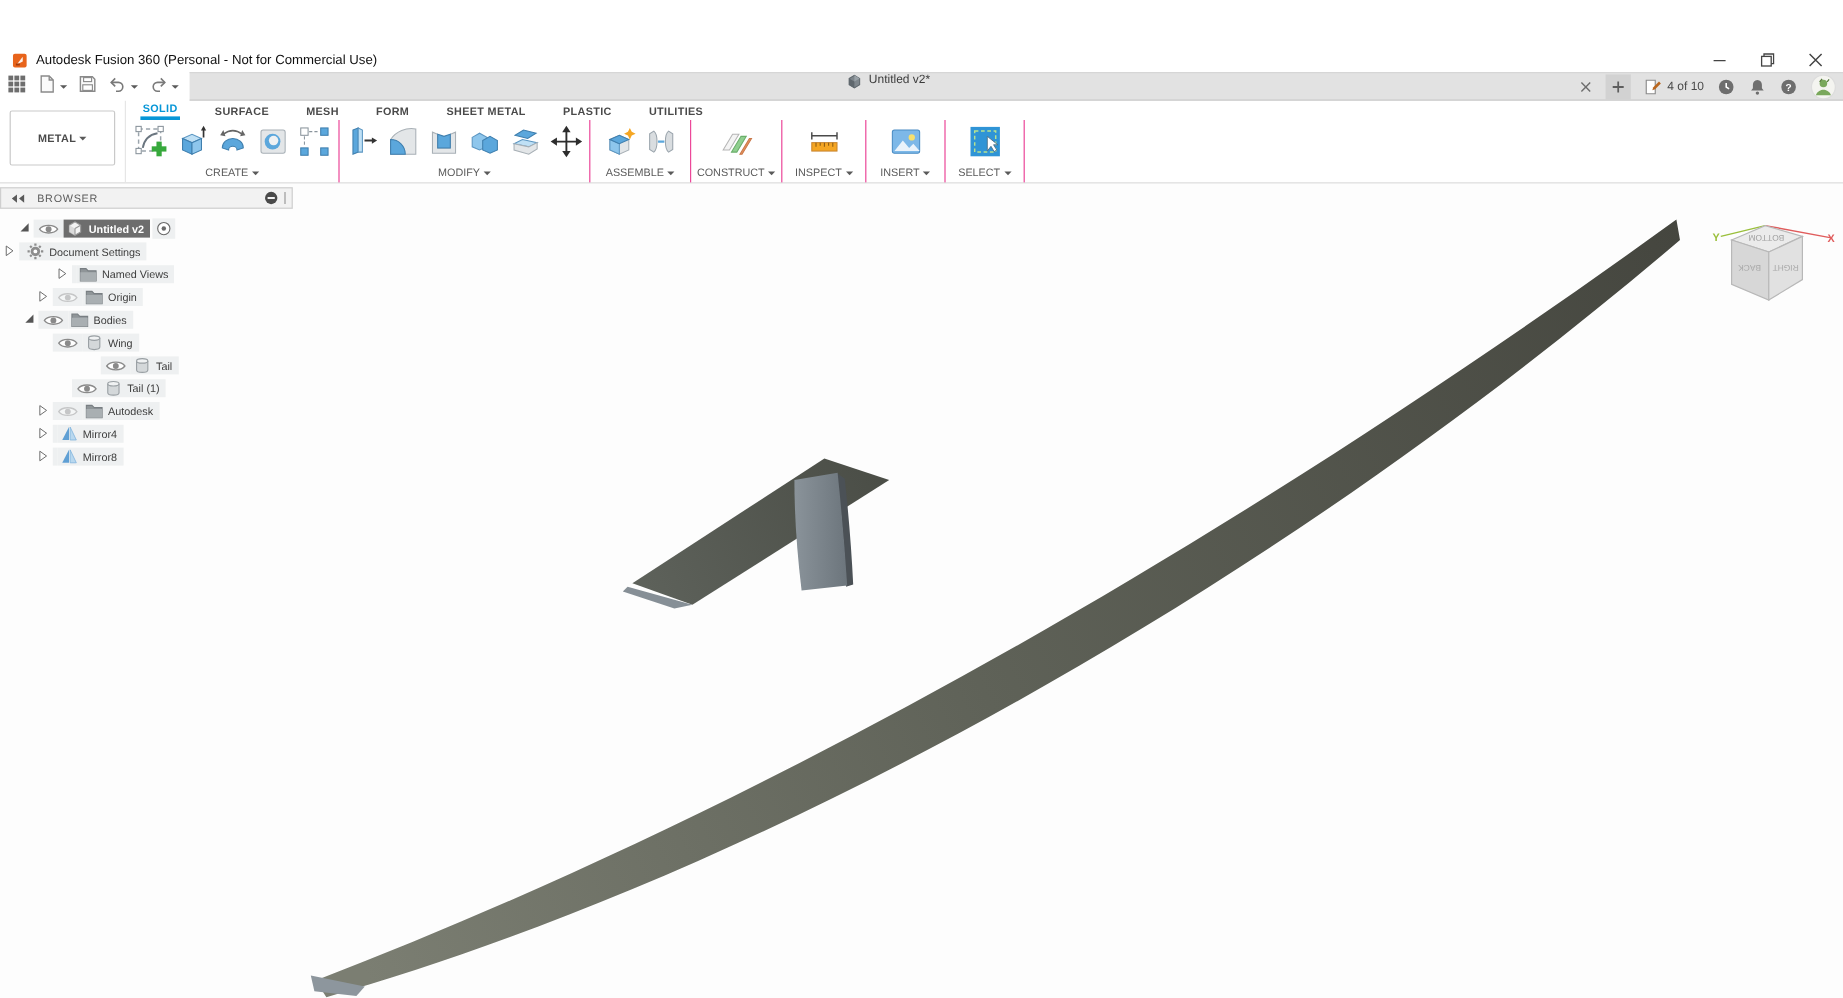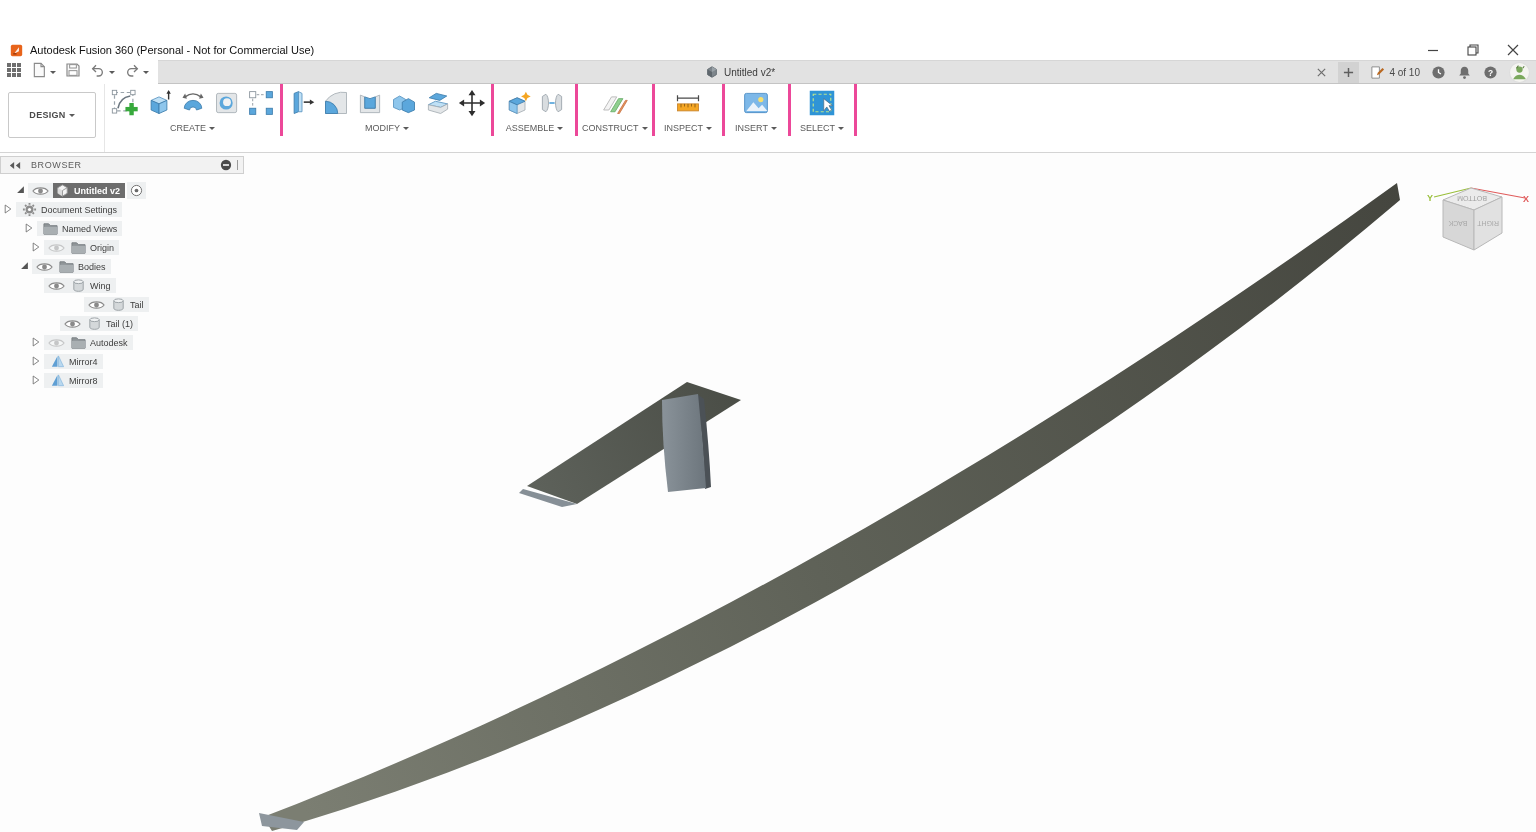--- a/index.html
+++ b/index.html
@@ -12,35 +12,35 @@
   .title { font-size:11px; color:#111; }
   .wctrls { margin-left:auto; display:flex; gap:26px; align-items:center; padding-right:8px; }
   .wbtn { width:14px; height:12px; display:inline-flex; align-items:center; justify-content:center; }
 
   
   .topbar { height:24px; display:flex; flex:0 0 auto; }
   .quick { width:158px; background:#fff; display:flex; align-items:center; gap:9px; padding-left:6px; }
   .qbtn { display:inline-flex; align-items:center; }
   .qbtn svg { width:16px; height:16px; }
   .tabstrip { flex:1; background:#e2e2e2; border-bottom:1px solid #c4c4c4; border-top:1px solid #d6d6d6; position:relative; display:flex; align-items:center; }
-  .doctab { position:absolute; left:547px; top:0; height:100%; display:flex; align-items:center; gap:5px; font-size:10px; color:#3c3c3c; }
+  .doctab { position:absolute; left:547px; top:0; height:100%; display:flex; gap:5px; font-size:10px; color:#3c3c3c; }
   .doctab svg { width:14px; height:14px; }
   .tsright { margin-left:auto; display:flex; align-items:center; gap:11px; padding-right:6px; }
   .tsbtn { display:inline-flex; align-items:center; gap:4px; font-size:10px; color:#4a4a4a; }
   .newtab { width:21px; height:21px; background:#d2d2d2; display:inline-flex; align-items:center; justify-content:center; }
 
   
   .ribbon { height:69px; background:#fff; border-bottom:1px solid #d4d4d4; position:relative; flex:0 0 auto; }
   .designbtn { position:absolute; left:8px; top:8px; width:88px; height:46px; border:1px solid #c9c9c9; border-radius:2px; display:flex; align-items:center; justify-content:center; font-size:9px; font-weight:bold; color:#4a4a4a; letter-spacing:.3px; }
   .ribbonmain { position:absolute; left:104px; top:0; right:0; height:100%; border-left:1px solid #e6e6e6; }
   .rtabs { display:flex; gap:27px; margin-left:12px; height:16px; align-items:flex-end; }
   .rtab { font-size:9px; font-weight:bold; color:#4a4a4a; letter-spacing:.3px; padding:0 2px 2px 2px; white-space:nowrap; }
   .rtab.active { color:#0696d7; border-bottom:3px solid #0696d7; }
   .rgroups { display:flex; height:52px; align-items:stretch; }
-  .rgroup { display:flex; flex-direction:column; align-items:center; border-right:3px solid #ec4899; padding:2px 4px 3px 4px; }
+  .rgroup { display:flex; flex-direction:column; align-items:center; border-right:1px solid #ec4899; padding:2px 4px 3px 4px; }
   .ricons { display:flex; gap:4px; align-items:center; flex:1; }
   .ricon { width:30px; height:30px; display:inline-flex; align-items:center; justify-content:center; }
   .ricon svg { width:28px; height:28px; }
   .rlabel { font-size:9px; color:#5a5a5a; display:flex; align-items:center; white-space:nowrap; }
 
   .caret { width:0; height:0; border:3px solid transparent; border-top-color:#5a5a5a; display:inline-block; margin-left:3px; margin-top:3px; }
 
   
   .viewport { flex:1; position:relative; background:#fdfdfd; overflow:hidden; }
   .model { position:absolute; inset:0; width:100%; height:100%; z-index:0; }
@@ -206,24 +206,33 @@
               <path d="M4 16.5c1.2-3.2 4-4.3 6-4.3s4.8 1.1 6 4.3z" fill="#7aa85c"></path>
               <path d="M7 6l2-2.5M13 6l1.5-2" stroke="#567a3c" stroke-width="1"></path>
             </svg>
           </span>
       </div>
     </div>
   </div>
 
   <div class="ribbon">
     <div class="designbtn">
-      <span>DESIGN</span>
+      <span>METAL</span>
       <span class="caret"></span>
     </div>
     <div class="ribbonmain">
+      <div class="rtabs" id="ribbon-tabs">
+          <span class="rtab active">SOLID</span>
+          <span class="rtab">SURFACE</span>
+          <span class="rtab">MESH</span>
+          <span class="rtab">FORM</span>
+          <span class="rtab">SHEET METAL</span>
+          <span class="rtab">PLASTIC</span>
+          <span class="rtab">UTILITIES</span>
+        </div>
       <div class="rgroups" id="ribbon-groups">
           <div class="rgroup" style="min-width:178px">
             <div class="ricons">
               <span class="ricon">
                 <span><svg viewBox="0 0 32 32">
                     <rect x="4" y="4" width="21" height="21" fill="none" stroke="#9aa4ac" stroke-width="1.4" stroke-dasharray="4 3"></rect>
                     <rect x="1.5" y="1.5" width="5" height="5" fill="#fff" stroke="#88929a"></rect>
                     <rect x="22.5" y="1.5" width="5" height="5" fill="#fff" stroke="#88929a"></rect>
                     <rect x="1.5" y="22.5" width="5" height="5" fill="#fff" stroke="#88929a"></rect>
                     <path d="M8 22Q10 10 22 8" fill="none" stroke="#6b7680" stroke-width="1.8"></path>
@@ -469,21 +478,21 @@
               <span class="ticon">
                 <svg viewBox="0 0 16 16" fill="#8d8d8d">
                   <path d="M7 1h2v2H7zM7 13h2v2H7zM1 7h2v2H1zM13 7h2v2H13zM2.6 3.9l1.4-1.4 1.4 1.4-1.4 1.4zM10.6 11.9l1.4-1.4 1.4 1.4-1.4 1.4zM12 2.5l1.4 1.4-1.4 1.4-1.4-1.4zM4 10.5l1.4 1.4L4 13.3 2.6 11.9z"></path>
                   <circle cx="8" cy="8" r="4.2"></circle>
                   <circle cx="8" cy="8" r="1.7" fill="#fff"></circle>
                 </svg>
               </span>
               <span>Document Settings</span>
             </span>
           </div>
-          <div class="trow" style="padding-left:21px">
+          <div class="trow" style="padding-left:44px">
             <span class="expslot">
               <span><svg viewBox="0 0 10 12" width="8" height="10">
                   <path d="M1.5 1l7 5-7 5z" fill="#fff" stroke="#666"></path>
                 </svg></span>
             </span>
             <span class="chip lead"></span>
             <span class="chip">
               <span class="ticon">
                 <svg viewBox="0 0 16 16">
                   <path d="M1 3h5l2 2h7v9H1z" fill="#8f9598" stroke="#787e82"></path>

